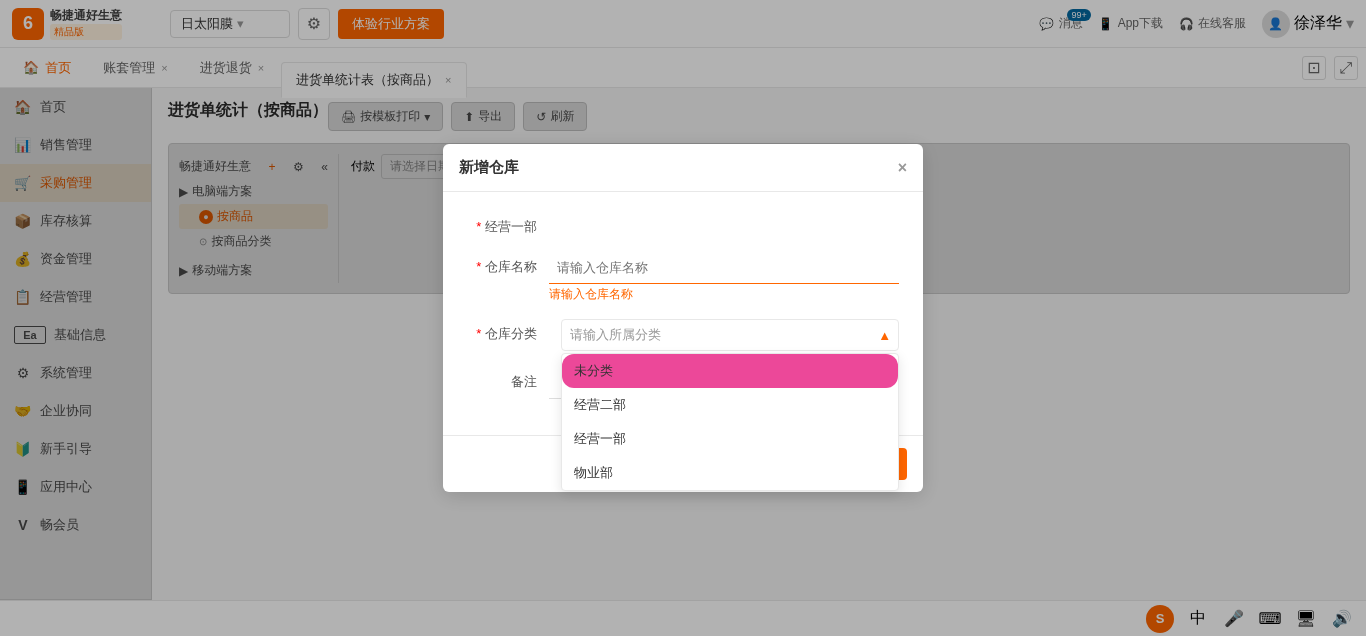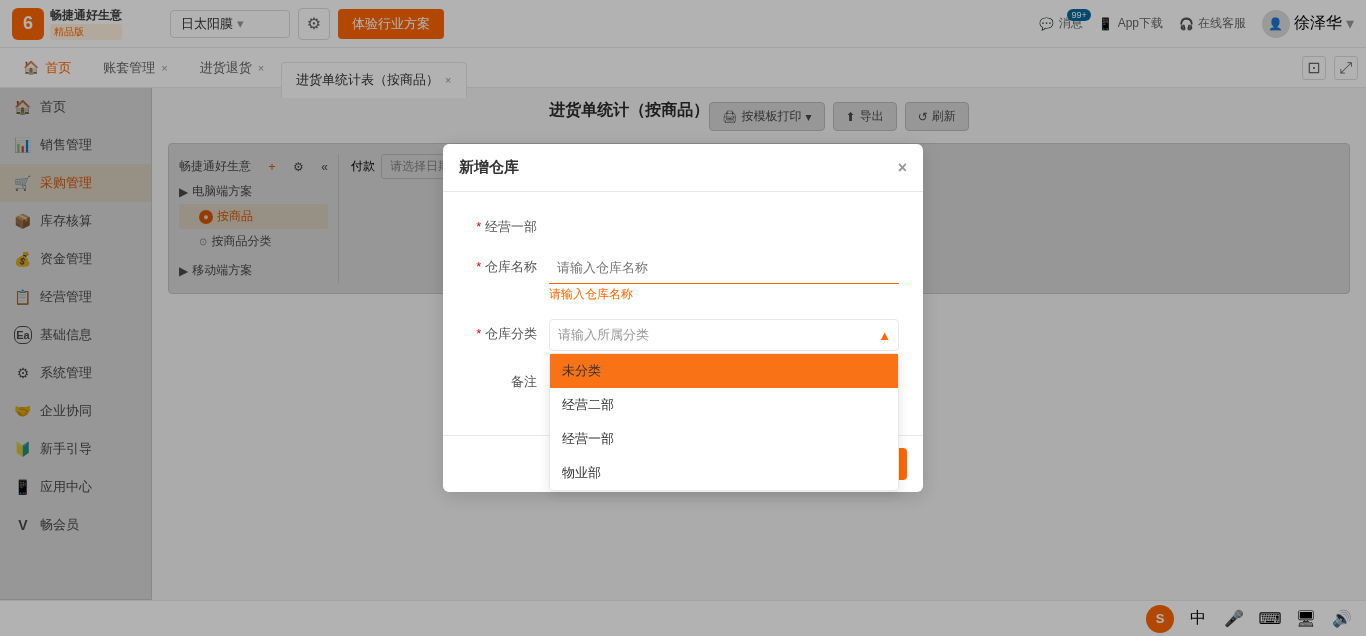--- a/index.html
+++ b/index.html
@@ -120,37 +120,37 @@
     .dialog-body { padding: 20px 24px; }
     .form-row { display: flex; align-items: flex-start; gap: 12px; margin-bottom: 16px; }
     .form-label { width: 70px; text-align: right; font-size: 13px; color: #555; padding-top: 6px; flex-shrink: 0; }
     .required-star { color: #f00; }
     .form-input {
       flex: 1; height: 32px; border: none; border-bottom: 1px solid #ddd;
       padding: 4px 8px; font-size: 13px; color: #333; outline: none;
     }
     .form-input.error { border-bottom-color: #f60; }
     .error-msg { color: #f60; font-size: 12px; margin-top: 2px; }
-    .form-select-wrapper { flex: 1; position: relative; }
+    .form-select-wrapper { flex: 1; position: relative; margin-left: 12px; }
     .form-select-input {
       width: 100%; height: 32px; border: 1px solid #e8e8e8;
       border-radius: 4px; padding: 4px 28px 4px 8px;
       font-size: 13px; color: #999; background: #fff; cursor: pointer;
       display: flex; align-items: center; justify-content: space-between;
     }
     .select-arrow { position: absolute; right: 8px; top: 50%; transform: translateY(-50%); color: #f60; }
     .dropdown-list {
       position: absolute; top: 34px; left: 0; right: 0;
       background: #fff; border: 1px solid #e8e8e8;
       border-radius: 4px; box-shadow: 0 4px 12px rgba(0,0,0,0.1); z-index: 10;
     }
     .dropdown-item {
       padding: 8px 12px; font-size: 13px; color: #333; cursor: pointer;
     }
-    .dropdown-item.selected { background: #f97316; }
+    .dropdown-item.selected { background: #ec4899; border-radius: 12px; }
     .dialog-footer { padding: 12px 16px; border-top: 1px solid #e8e8e8; display: flex; justify-content: flex-end; gap: 8px; }
     .btn-save { background: #f60; color: #fff; border: none; border-radius: 4px; padding: 7px 20px; cursor: pointer; font-size: 13px; }
 
     
     .bottom-bar {
       position: fixed; bottom: 0; left: 0; width: 100%; height: 36px;
       background: #fff; border-top: 1px solid #e8e8e8;
       display: flex; align-items: center; justify-content: flex-end;
       padding: 0 12px; gap: 12px; z-index: 50;
     }
@@ -252,21 +252,21 @@
     </div>
     <div class="sidebar-item">
       <span class="s-icon">💰</span>
       <span>资金管理</span>
     </div>
     <div class="sidebar-item">
       <span class="s-icon">📋</span>
       <span>经营管理</span>
     </div>
     <div class="sidebar-item">
-      <span class="s-icon" style="font-size:11px;font-weight:bold;color:#555;border:1px solid #555;border-radius:7px;padding:0 8px;">Ea</span>
+      <span class="s-icon" style="font-size:11px;font-weight:bold;color:#555;border:1px solid #555;border-radius:2px;padding:0 15px;">Ea</span>
       <span>基础信息</span>
     </div>
     <div class="sidebar-item">
       <span class="s-icon">⚙</span>
       <span>系统管理</span>
     </div>
     <div class="sidebar-item">
       <span class="s-icon">🤝</span>
       <span>企业协同</span>
     </div>
@@ -284,21 +284,21 @@
     </div>
     <div class="sidebar-bottom">
       <div class="sidebar-bottom-item">
         <span style="width:16px;height:16px;border-radius:50%;background:#f60;display:inline-block;"></span>
         <span>🔊</span>
       </div>
     </div>
   </div>
 
   <div class="content">
-    <div style="display:flex;align-items:center;justify-content:center;margin-bottom:10px;">
+    <div style="display:flex;align-items:center;justify-content:flex-start;margin-bottom:10px;">
       <h2 class="page-title">进货单统计（按商品）</h2>
       <div style="display:flex;gap:8px;">
         <button class="toolbar-btn">
           <span>🖨</span>
           <span>按模板打印</span>
           <span>▾</span>
         </button>
         <button class="toolbar-btn">
           <span>⬆</span>
           <span>导出</span>

